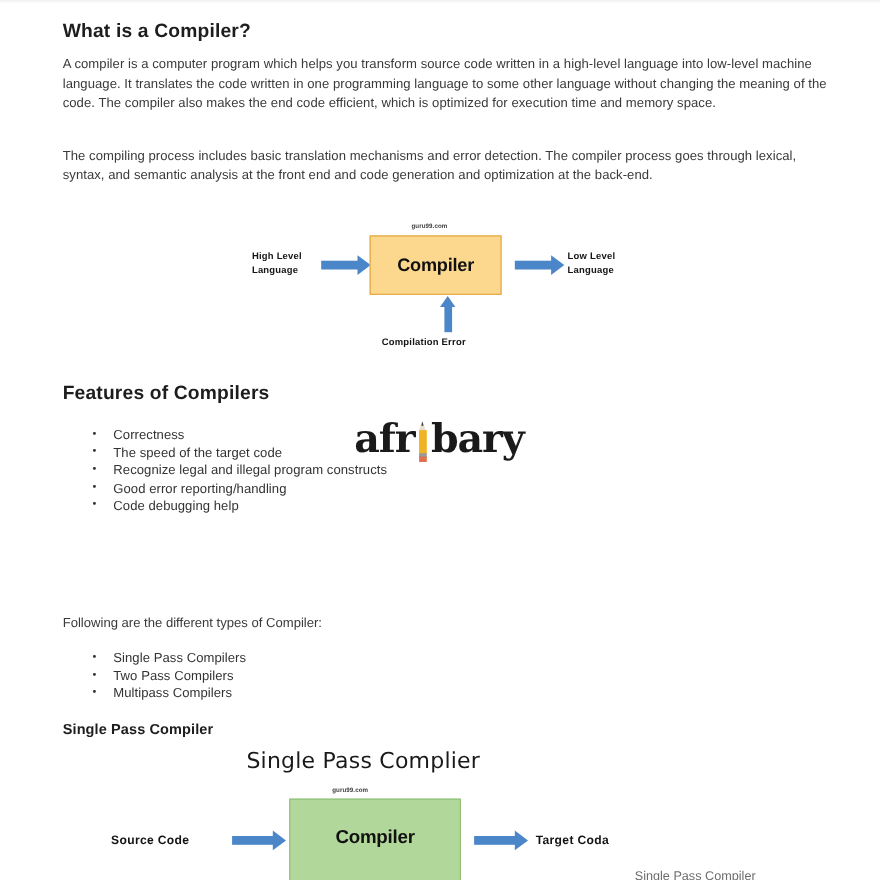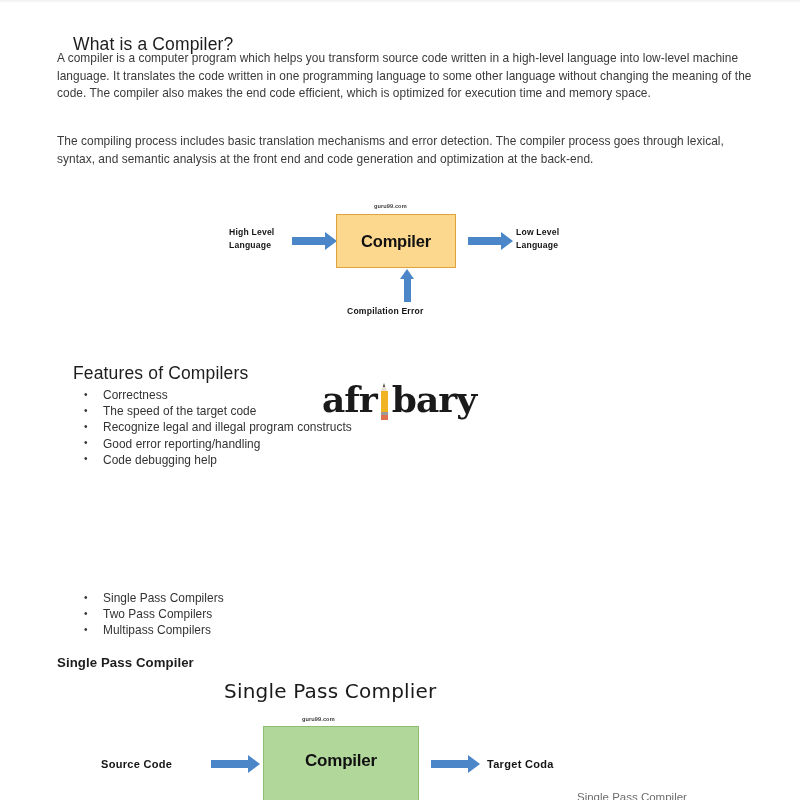--- a/index.html
+++ b/index.html
@@ -29,23 +29,23 @@
   .scan-top-shade {
     position: absolute;
     left: 0; top: 0;
     width: 800px; height: 3px;
     background: linear-gradient(#efefef, #ffffff);
   }
 
   
   h1.sec {
     position: absolute;
-    margin: 16px;
+    margin: 0;
     font-size: 17.5px;
-    font-weight: normal;
+    font-weight: bold;
     color: #1d1d1d;
     letter-spacing: .15px;
   }
   .sub-head {
     position: absolute;
     margin: 0;
     font-size: 13.2px;
     font-weight: bold;
     color: #1d1d1d;
     letter-spacing: .1px;
@@ -327,20 +327,21 @@
       <span class="tip"></span>
       <span class="lead-tip"></span>
       <span class="body-p"></span>
       <span class="ferrule"></span>
       <span class="eraser"></span>
     </span>
     <span>bary</span>
   </div>
 
 
+  <p class="lead" style="left:57px; top:558px;">Following are the different types of Compiler:</p>
 
   <ul class="bul" style="left:57px; top:590px;">
     <li>Single Pass Compilers</li>
     <li>Two Pass Compilers</li>
     <li>Multipass Compilers</li>
   </ul>
 
   <div class="sub-head" style="left:57px; top:655px;">Single Pass Compiler</div>
 
   <div>

